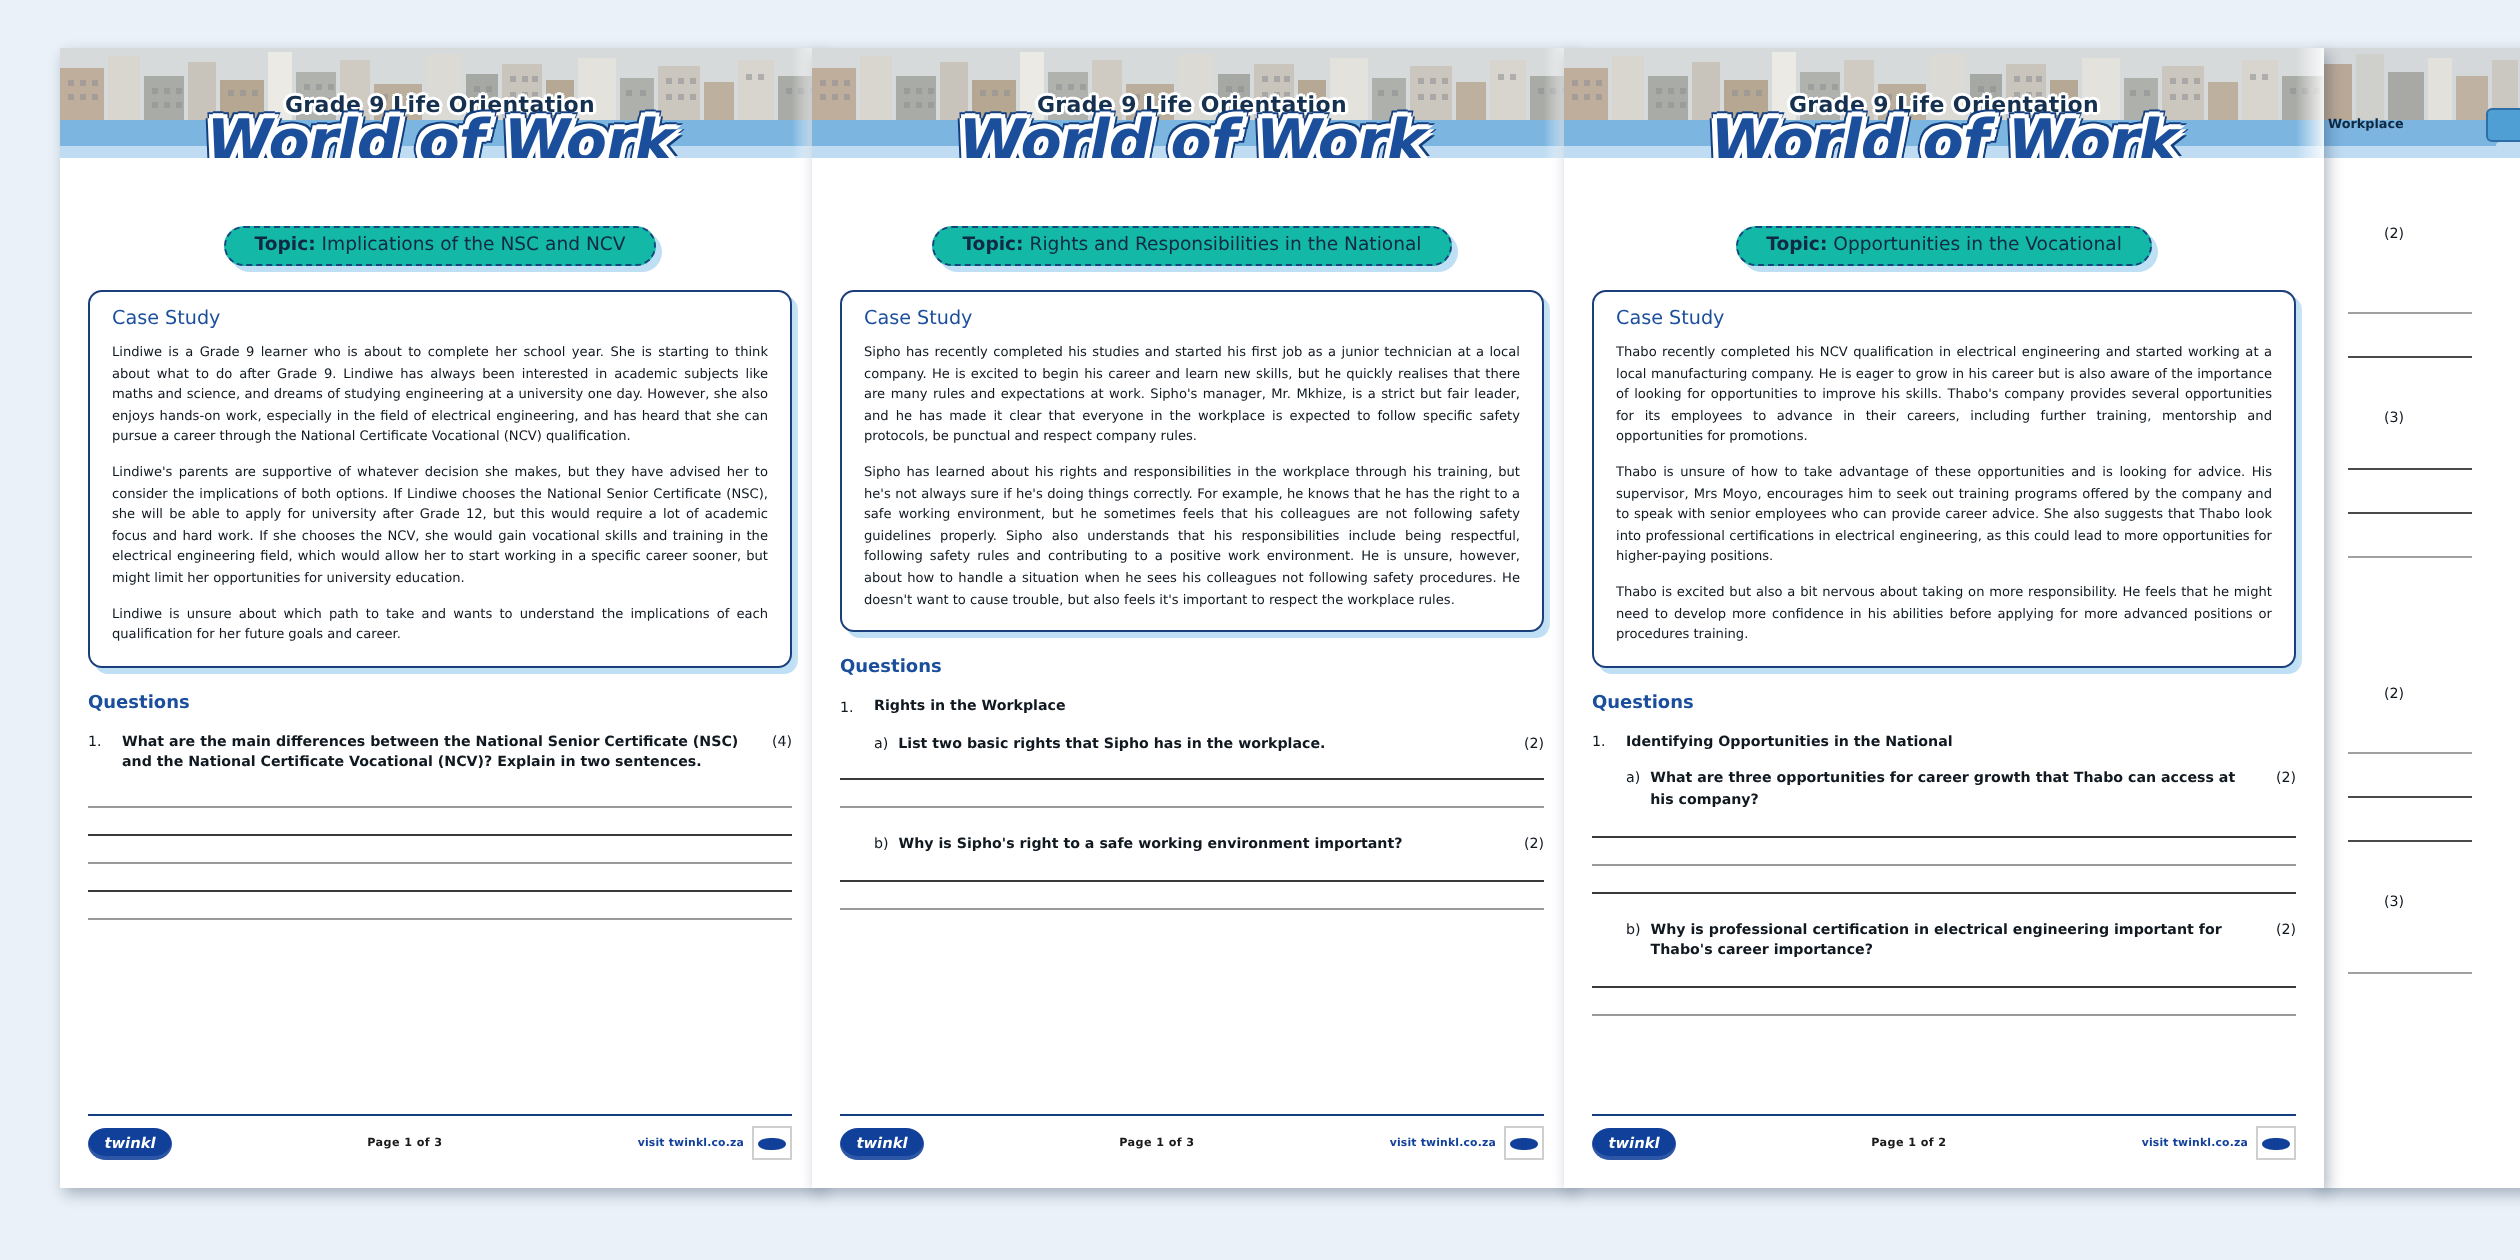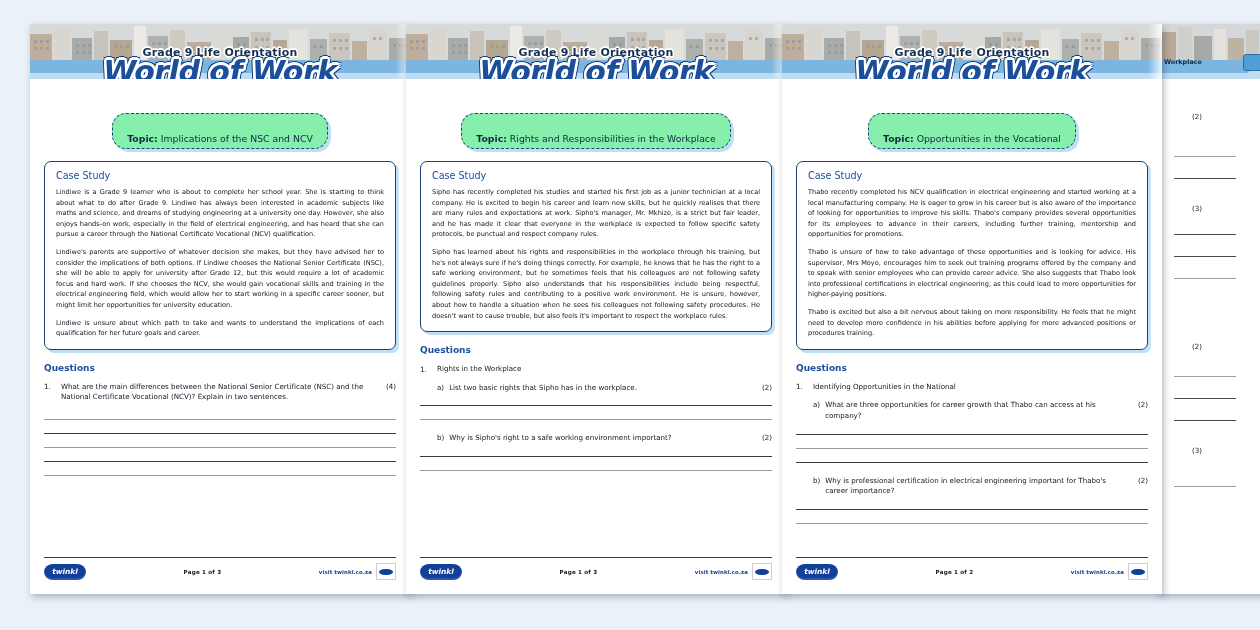--- a/index.html
+++ b/index.html
@@ -65,24 +65,24 @@
       -2px -2px #fff,2px -2px #fff,-2px 2px #fff,2px 2px #fff,
       -3.6px 0 #123f80,3.6px 0 #123f80,0 -3.6px #123f80,0 3.6px #123f80,
       -2.8px -2.8px #123f80,2.8px -2.8px #123f80,-2.8px 2.8px #123f80,2.8px 2.8px #123f80;
     z-index:4;
   }
 
   
   .topicwrap{margin-top:34px;display:flex;justify-content:center;}
   .topic{
     position:relative;
-    background:#86efac;
+    background:#14b8a6;
     border:1.6px dashed #14467e;
     border-radius:14px;
-    padding:19px 14px 4px;
+    padding:3px 14px 4px;
     font-family:"DejaVu Sans", sans-serif;
     font-size:9.3px;
     color:#102a43;
     white-space:nowrap;
     box-shadow:3px 3px 0 #bfdff5;
   }
   .topic .lab{font-weight:bold;}
 
   
   .body-pad{padding:0 14px;}
@@ -117,21 +117,21 @@
     font-family:"DejaVu Sans", sans-serif;
     font-size:9px;font-weight:bold;color:#1b4f9c;
   }
   .qrow{display:flex;align-items:flex-start;gap:8px;}
   .qnum{
     font-family:"DejaVu Sans", sans-serif;
     font-size:7.1px;color:#101820;width:9px;flex:none;padding-top:.5px;
   }
   .qtext{
     font-family:"DejaVu Sans", sans-serif;
-    font-size:7.1px;line-height:1.5;color:#101820;flex:1;
+    font-size:7.1px;line-height:1.5;color:#101820;flex:1;font-weight:bold;
   }
   .qmark{
     font-family:"DejaVu Sans", sans-serif;
     font-size:7.1px;color:#101820;flex:none;padding-left:6px;
   }
   .sub{margin-top:8px;padding-left:17px;}
   .subrow{display:flex;align-items:flex-start;gap:5px;}
   .sublab{font-family:"DejaVu Sans", sans-serif;font-size:7.1px;color:#101820;flex:none;}
   .lines{margin-top:4px;}
   .line{
@@ -451,21 +451,21 @@
       </div>
       <div class="band"></div>
       <div class="band2"></div>
       <div class="grade">Grade 9 Life Orientation</div>
       <div class="wow">World of Work</div>
     </div>
 
     <div class="topicwrap">
       <div class="topic">
         <span class="lab">Topic:</span>
-        <span> Rights and Responsibilities in the Workplace</span>
+        <span> Rights and Responsibilities in the National</span>
       </div>
     </div>
 
     <div class="body-pad">
       <div class="case">
         <h3>Case Study</h3>
         <div>
               <p>Sipho has recently completed his studies and started his first job as a junior technician at a local company. He is excited to begin his career and learn new skills, but he quickly realises that there are many rules and expectations at work. Sipho's manager, Mr. Mkhize, is a strict but fair leader, and he has made it clear that everyone in the workplace is expected to follow specific safety protocols, be punctual and respect company rules.</p>
               <p>Sipho has learned about his rights and responsibilities in the workplace through his training, but he's not always sure if he's doing things correctly. For example, he knows that he has the right to a safe working environment, but he sometimes feels that his colleagues are not following safety guidelines properly. Sipho also understands that his responsibilities include being respectful, following safety rules and contributing to a positive work environment. He is unsure, however, about how to handle a situation when he sees his colleagues not following safety procedures. He doesn't want to cause trouble, but also feels it's important to respect the workplace rules.</p>
             </div>

